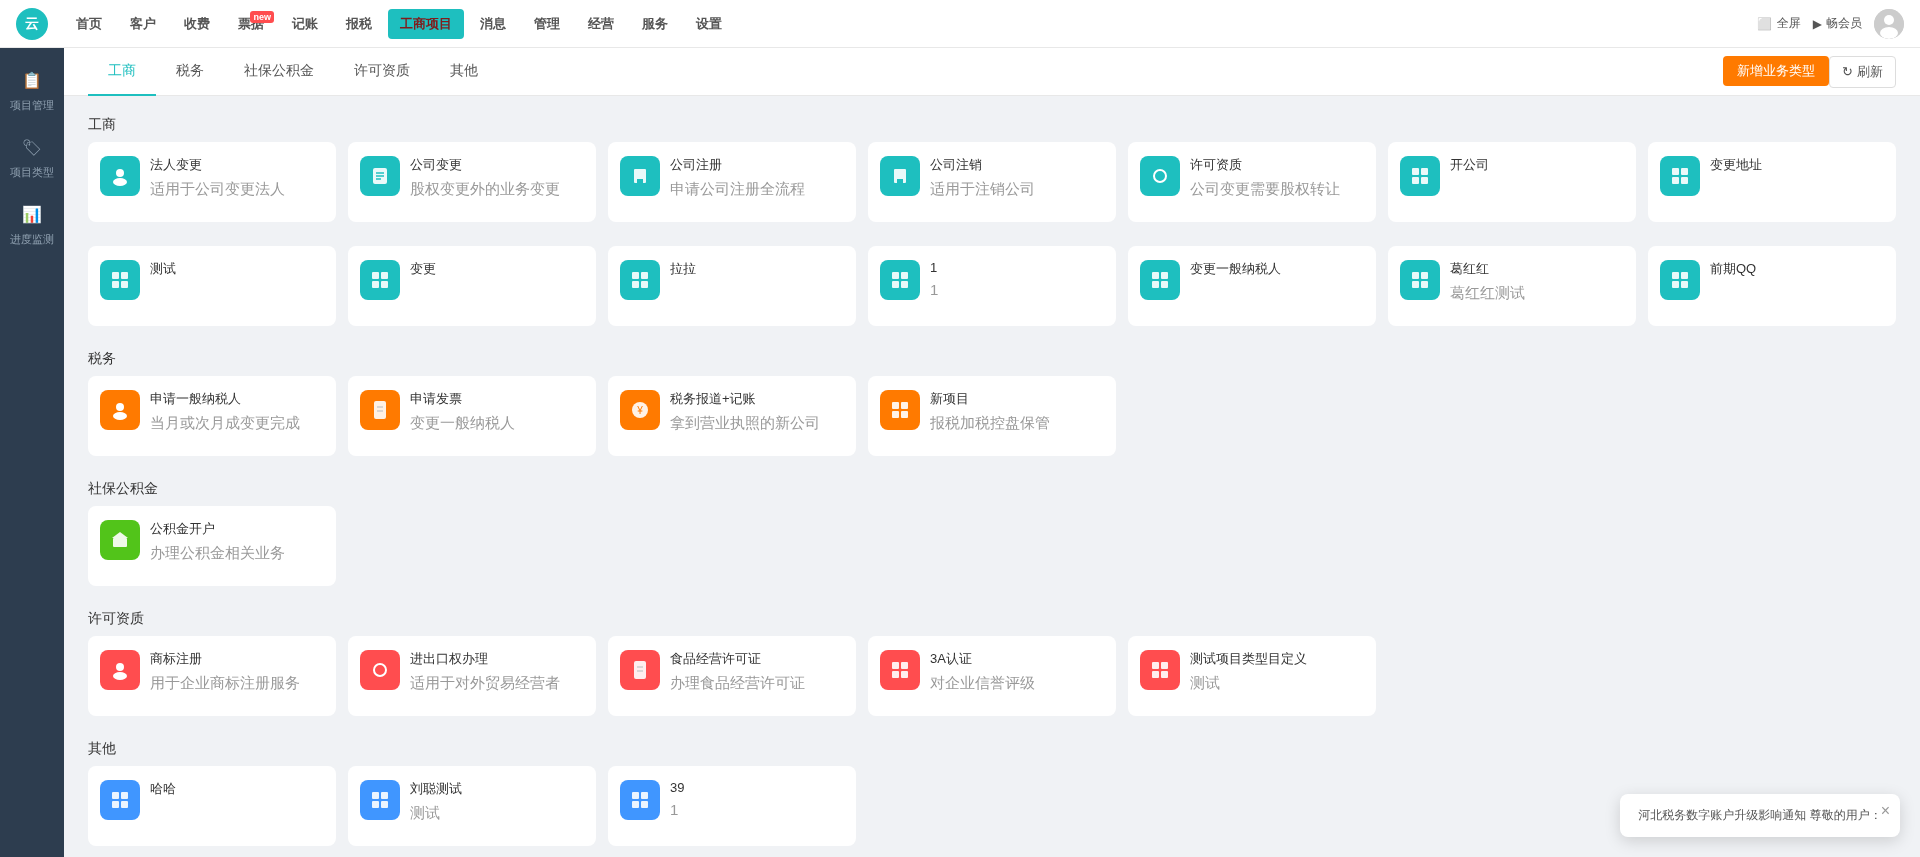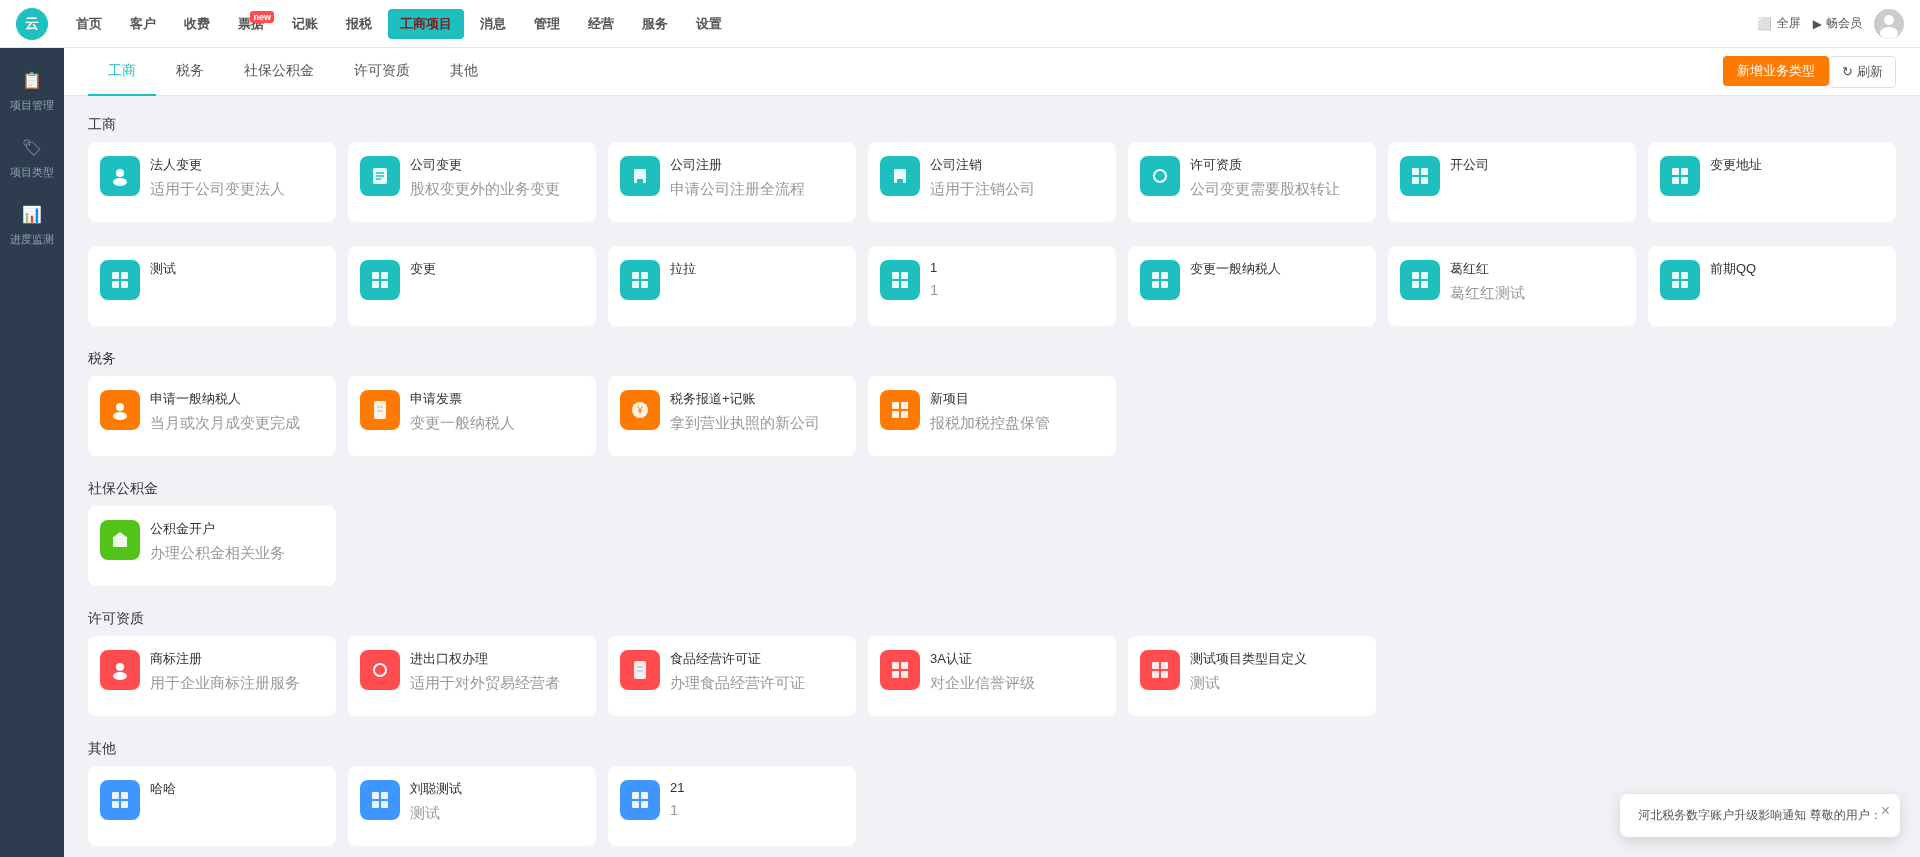--- a/index.html
+++ b/index.html
@@ -670,21 +670,21 @@
         <div class="card">
         <div class="card-icon blue" style="background:#4096ff">
             <svg width="22" height="22" viewBox="0 0 22 22">
               <rect x="3" y="3" width="7" height="7" rx="1" fill="white" opacity="0.9"></rect>
               <rect x="12" y="3" width="7" height="7" rx="1" fill="white" opacity="0.9"></rect>
               <rect x="3" y="12" width="7" height="7" rx="1" fill="white" opacity="0.9"></rect>
               <rect x="12" y="12" width="7" height="7" rx="1" fill="white" opacity="0.9"></rect>
             </svg>
           </div>
         <div class="card-info">
-          <div class="card-name">21</div>
+          <div class="card-name">39</div>
           <div class="card-desc">1</div>
         </div>
       </div>
       </div>
     </div>
 </div>
 
 <div class="notification-popup">
   <span class="notification-close">×</span>
   <div class="notification-text">河北税务数字账户升级影响通知

